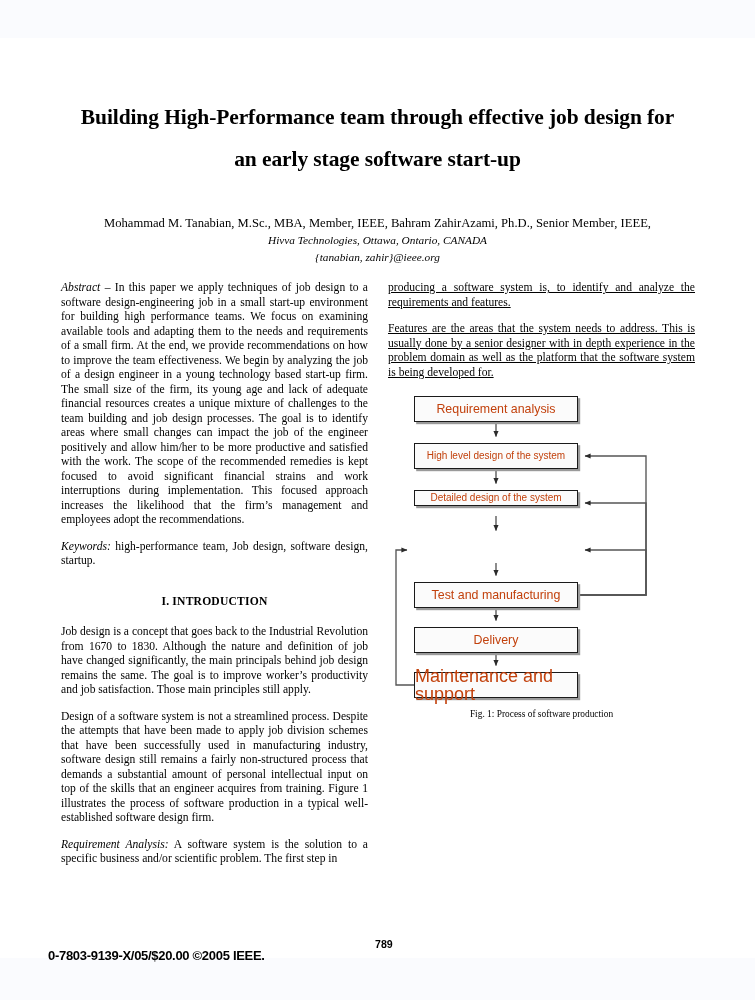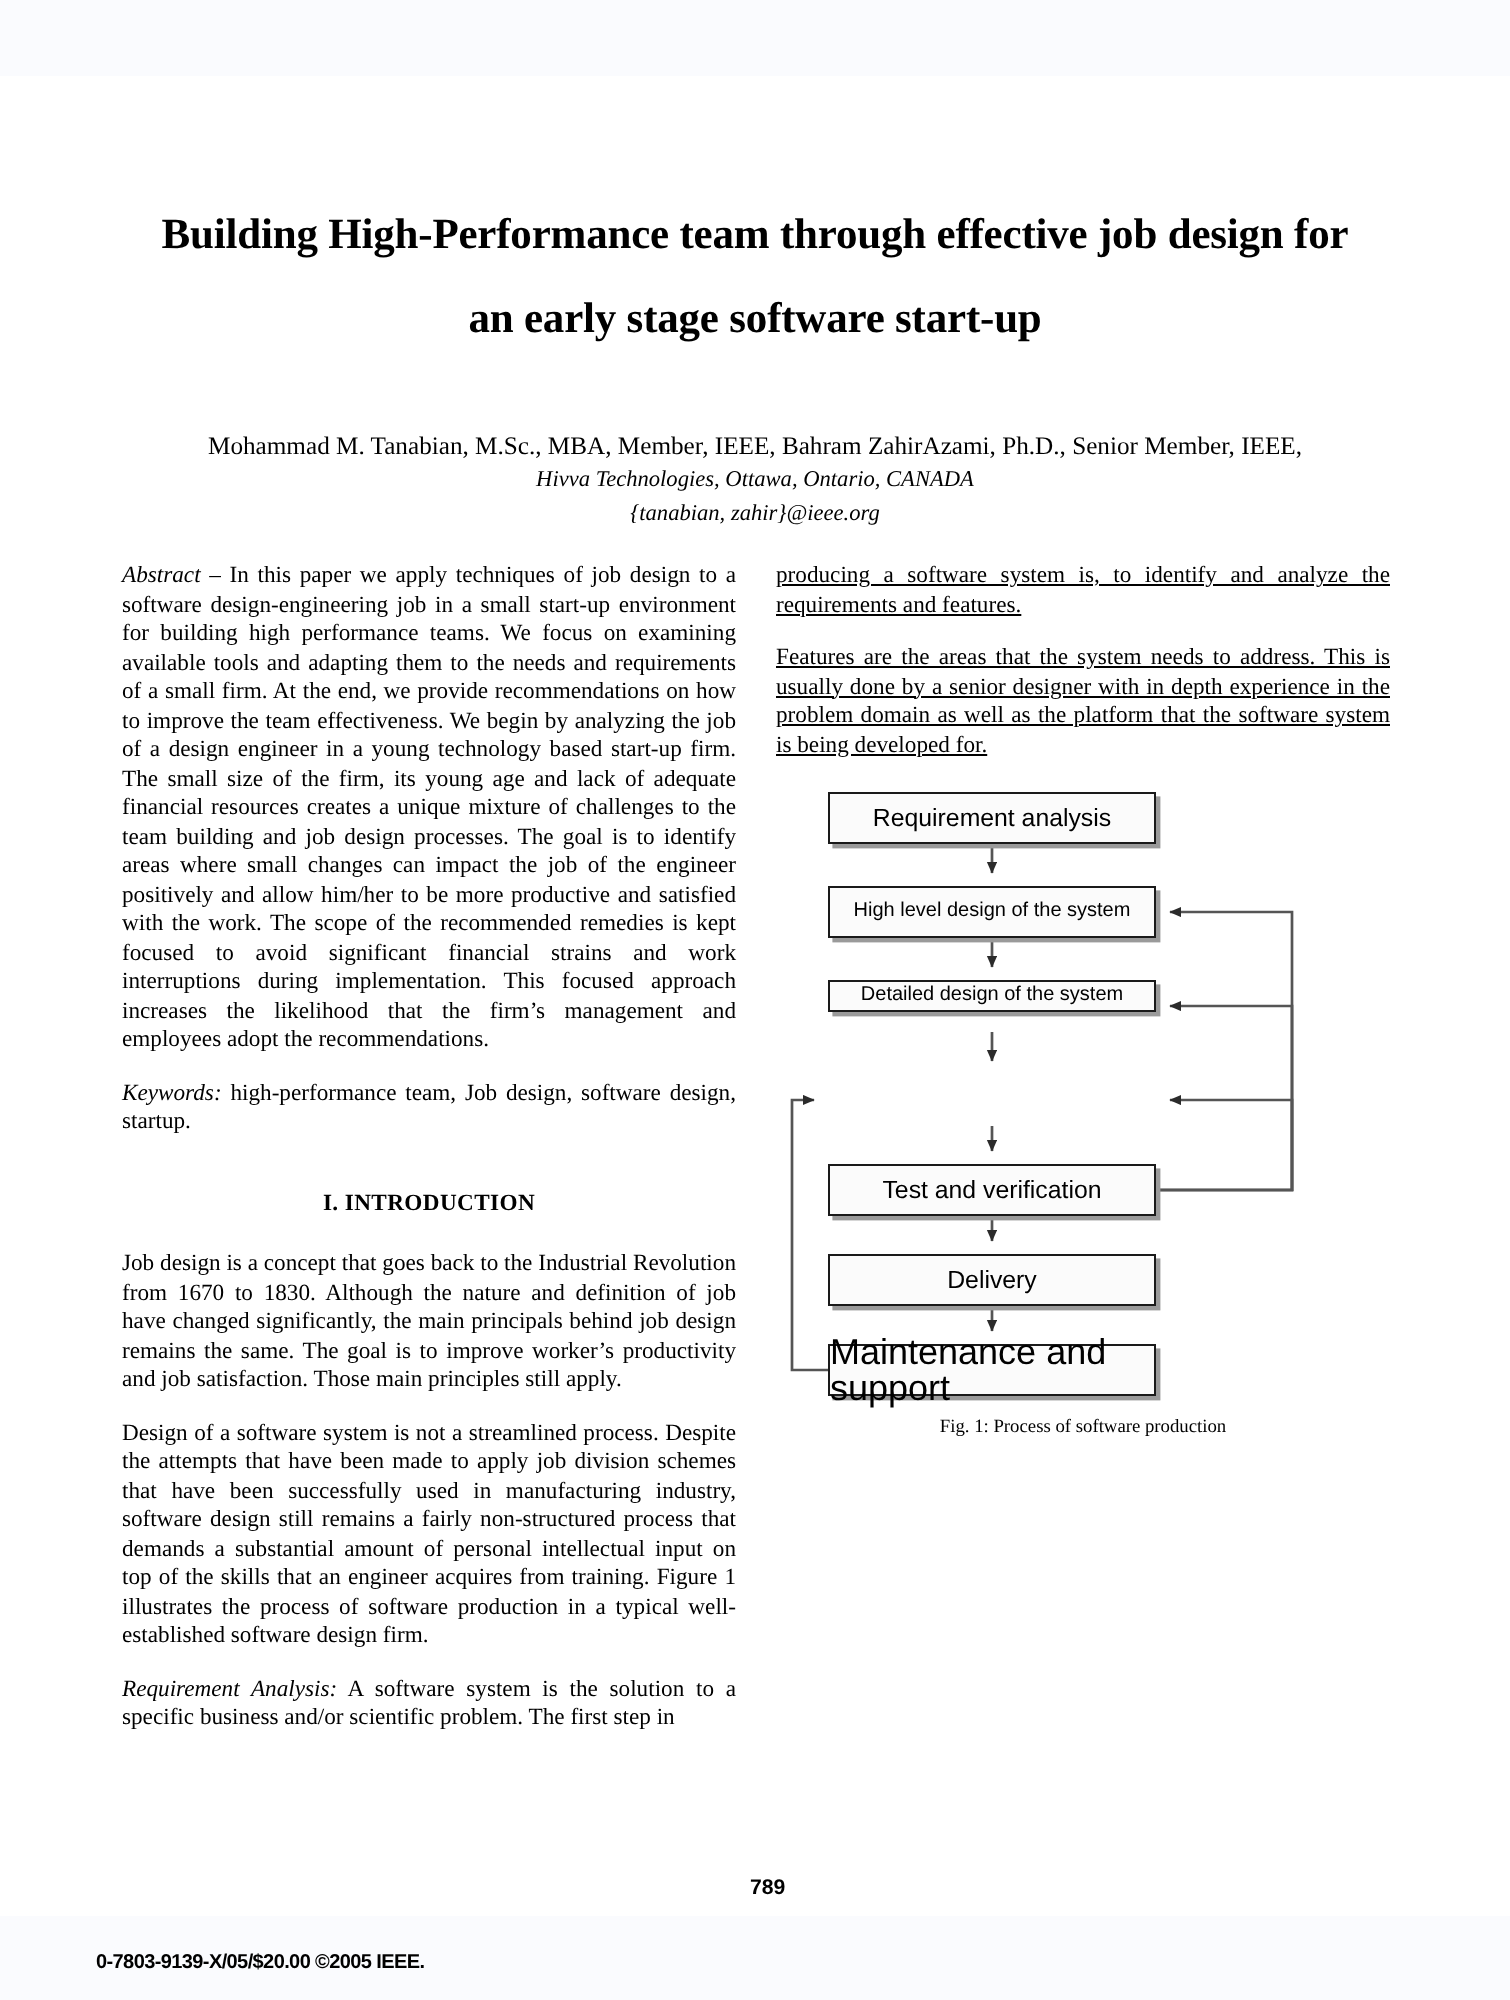--- a/index.html
+++ b/index.html
@@ -130,31 +130,31 @@
   .fbox {
     position: absolute;
     box-sizing: border-box;
     border: 1.3px solid #1a1a1a;
     background: #fbfbfb;
     box-shadow: 2.2px 2.2px 0 0 #9a9a9a;
     font-family: "Liberation Sans", "DejaVu Sans", sans-serif;
     display: flex;
     align-items: center;
     justify-content: center;
-    color: #000000;
+    color: #c2410c;
   }
   .fbox span { display: block; line-height: 1; }
 
   
   .footer-left {
     position: absolute;
     left: 48px;
-    top: 976px;
+    top: 948px;
     font-family: "Liberation Sans", "DejaVu Sans", sans-serif;
-    font-size: 10px;
+    font-size: 13px;
     font-weight: bold;
     letter-spacing: -0.3px;
   }
   .footer-page {
     position: absolute;
     left: 375px;
     top: 938px;
     font-family: "Liberation Sans", "DejaVu Sans", sans-serif;
     font-size: 10.6px;
     font-weight: bold;
@@ -220,21 +220,21 @@
     <div class="fbox" style="left: 26px; top: 4px; width: 164px; height: 26px; font-size: 12.4px;">
           <span>Requirement analysis</span>
         </div>
         <div class="fbox" style="left: 26px; top: 51px; width: 164px; height: 26px; font-size: 10px;">
           <span>High level design of the system</span>
         </div>
         <div class="fbox" style="left: 26px; top: 98px; width: 164px; height: 16px; font-size: 10px;">
           <span>Detailed design of the system</span>
         </div>
         <div class="fbox" style="left: 26px; top: 190px; width: 164px; height: 26px; font-size: 12.4px;">
-          <span>Test and verification</span>
+          <span>Test and manufacturing</span>
         </div>
         <div class="fbox" style="left: 26px; top: 235px; width: 164px; height: 26px; font-size: 12.4px;">
           <span>Delivery</span>
         </div>
         <div class="fbox" style="left: 26px; top: 280px; width: 164px; height: 26px; font-size: 18px;">
           <span>Maintenance and support</span>
         </div>
       </div>
     <div class="fig-caption">Fig. 1: Process of software production</div>
   </div>

